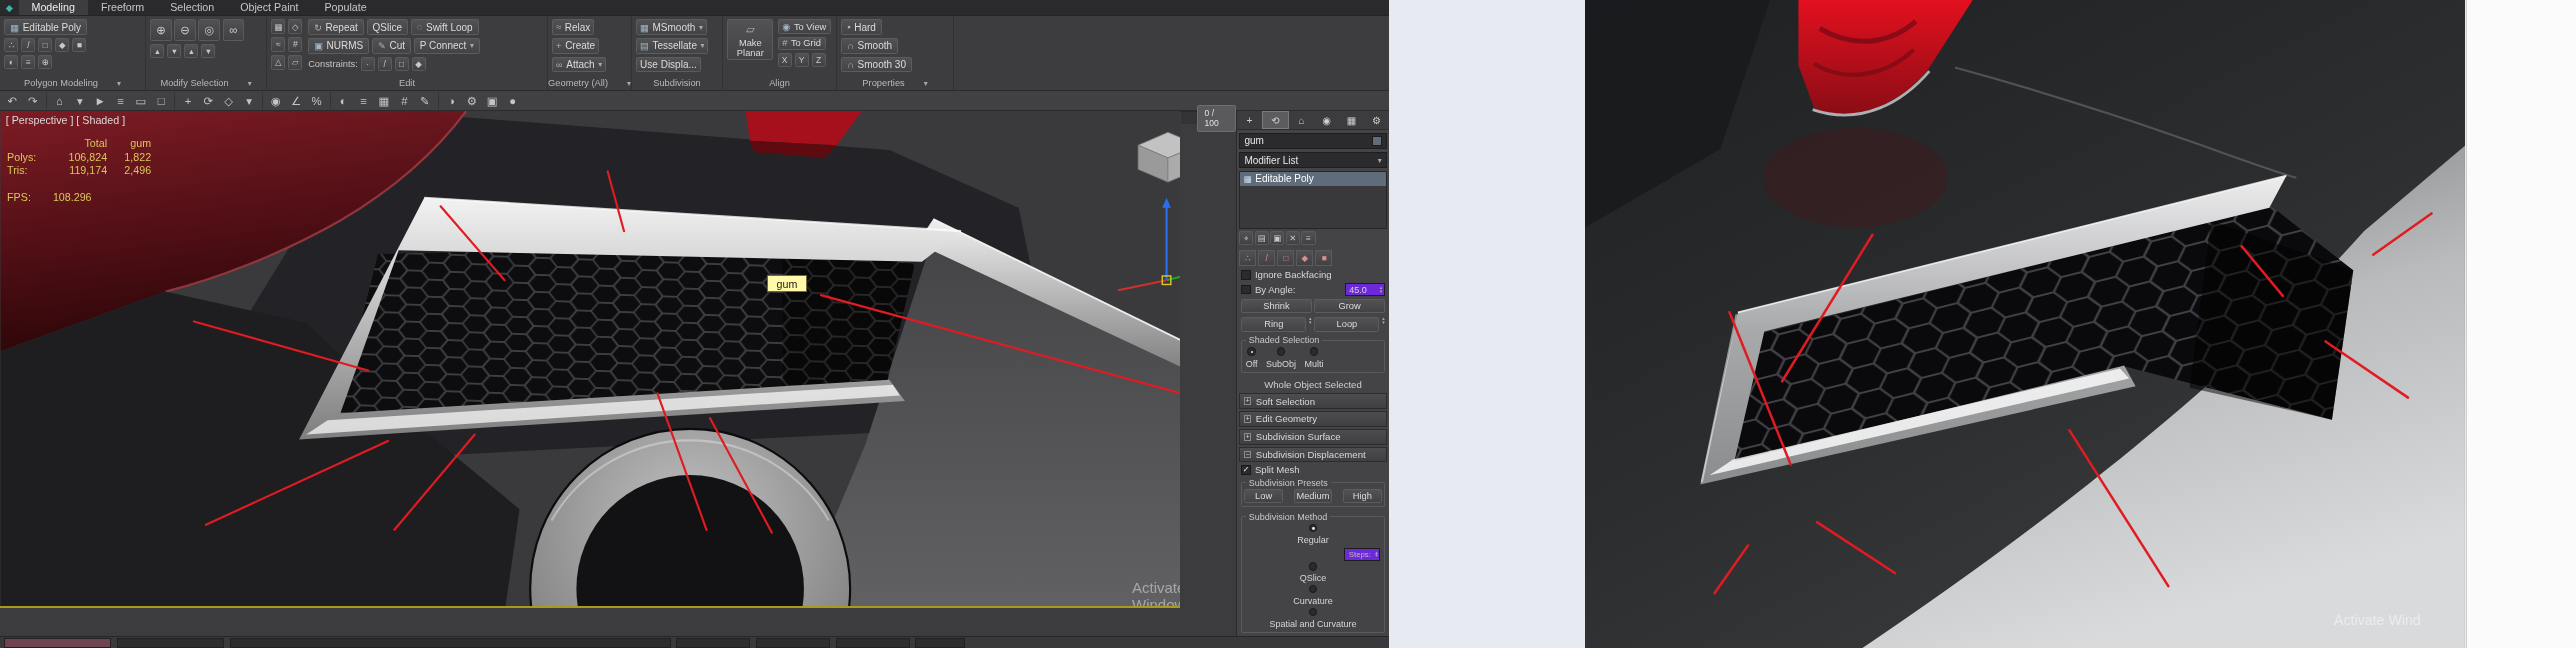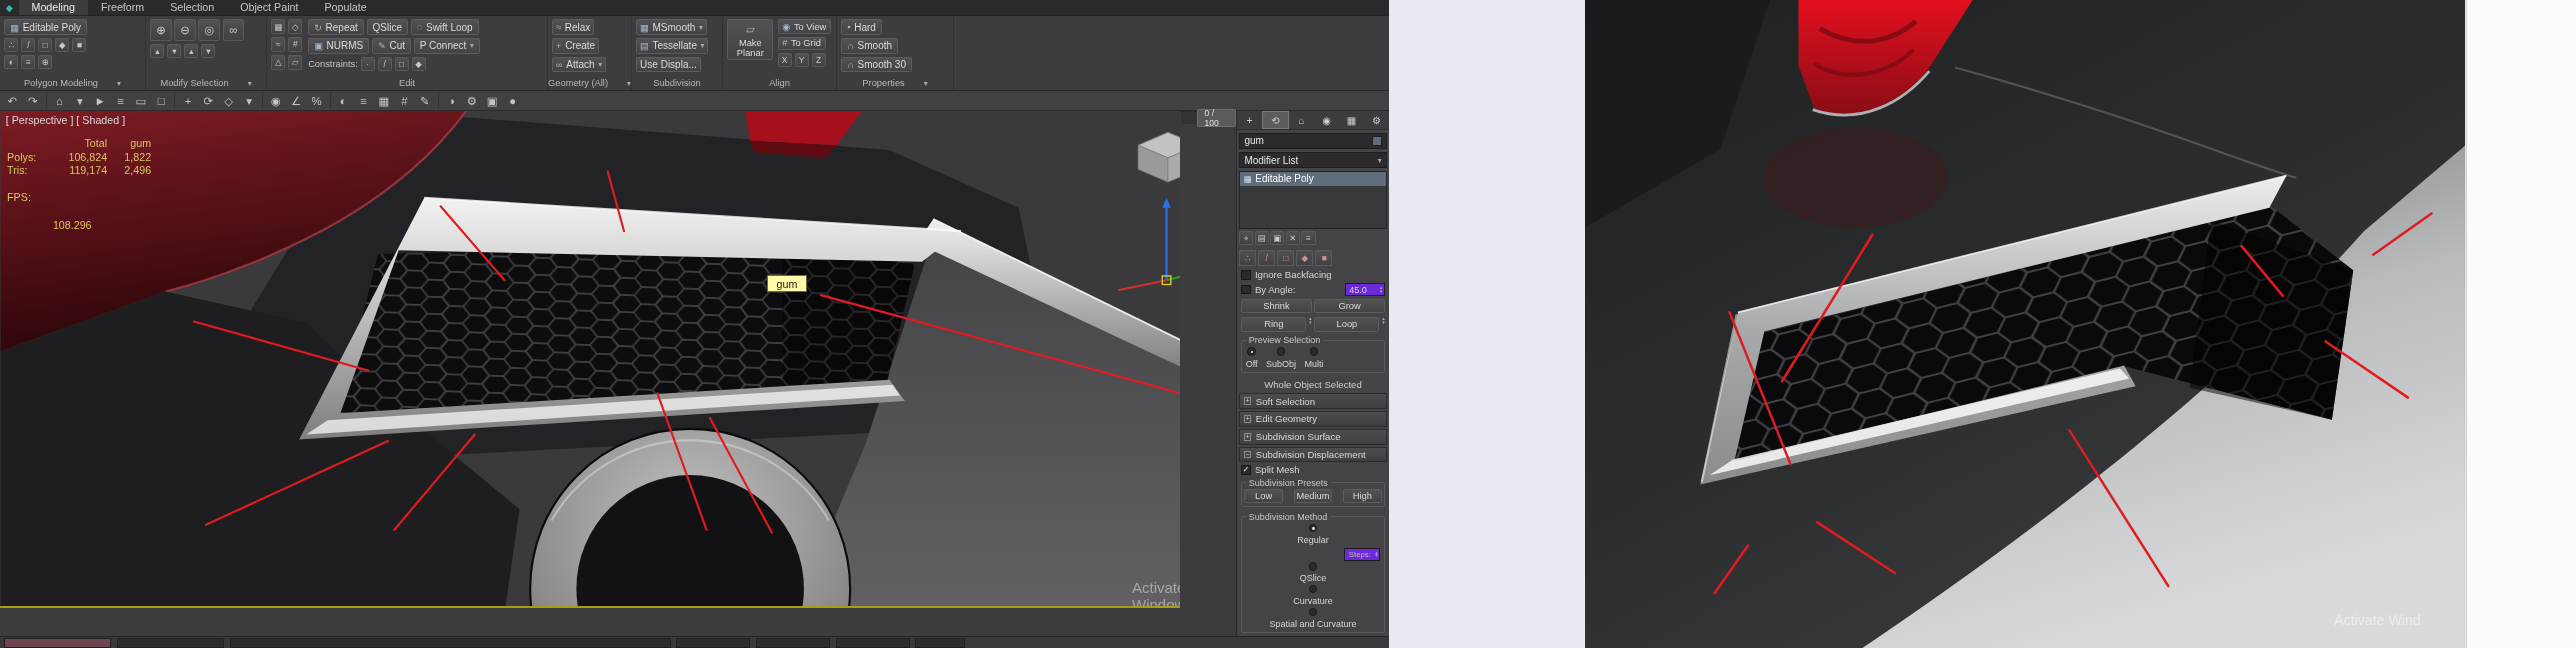--- a/index.html
+++ b/index.html
@@ -36,28 +36,28 @@
   .viewport { position:relative; width:1236px; height:497px; background:#3a3a3c; overflow:hidden; border-bottom:2.1px solid #a79a1c; }
   .vp-svg { position:absolute; left:0; top:0; }
 
   .vp-label { position:absolute; left:5.7px; top:2.8px; font-size:10.7px; color:#d9d9d9; }
   .vp-stats { position:absolute; left:7.1px; top:26px; color:#d9c85a; font-size:10.7px; line-height:13.5px; }
   .srow { display:flex; }
   .srow .c1 { width:43px; }
   .srow .c2 { width:57px; text-align:right; }
   .srow .c3 { width:44px; text-align:right; }
   .srow.fps { margin-top:13px; }
-  .srow.fps .c2 { text-align:left; padding-left:2.8px;margin-top:28px; }
+  .srow.fps .c2 { text-align:left; padding-left:2.8px; }
 
   .vp-tooltip { position:absolute; left:767px; top:164px; background:#fff9a8; border:0.7px solid #6b6b3a; color:#222; font-size:10.7px; padding:1.4px 8.5px; }
   .vp-watermark { position:absolute; left:1132px; top:468px; color:rgba(235,235,235,0.5); font-size:15px; }
 
   .timeline { height:13px; background:#333335; display:flex; align-items:center; border-top:0.7px solid #2a2a2c;
               background-image:repeating-linear-gradient(90deg,#3d3d3f 0 0.7px,transparent 0.7px 41px); }
-  .tl-handle { margin-left:17px; background:#5a5a5c; border:0.7px solid #6e6e70; border-radius:1.4px; color:#e2e2e2; font-size:8.5px; padding:0 7.1px; height:18px; display:flex; align-items:center; }
+  .tl-handle { margin-left:17px; background:#5a5a5c; border:0.7px solid #6e6e70; border-radius:1.4px; color:#e2e2e2; font-size:8.5px; padding:0 7.1px; height:27px; display:flex; align-items:center; }
 
   .command-panel { width:153px; background:#444446; border-left:0.7px solid #2a2a2c; display:flex; flex-direction:column; overflow:hidden; font-size:10px; color:#d6d6d6; }
   .ptabs { display:flex; height:18.5px; align-items:stretch; background:#3c3c3e; border-bottom:0.7px solid #2c2c2e; }
   .ptab { flex:1; display:flex; align-items:center; justify-content:center; color:#cfcfcf; font-size:10px; }
   .ptab.active { background:#5c5c5e; border:0.7px solid #7a7a7c; }
   .field { margin:2.8px 2.1px 0 2.1px; background:#2b2b2d; border:0.7px solid #1d1d1f; color:#e6e6e6; font-size:10px; padding:1.4px 4.3px; display:flex; justify-content:space-between; align-items:center; height:16.4px; }
   .stackbox { margin:2.8px 2.1px 0 2.1px; height:58px; background:#39393b; border:0.7px solid #252527; }
   .stack-row { display:flex; align-items:center; gap:3.6px; background:#5e6c7c; color:#fff; padding:1.4px 3.6px; font-size:10px; }
   .stack-row .ico { font-size:8.5px; color:#cfe0ee; }
   .stackbtns { display:flex; gap:1.4px; padding:2.1px; }
@@ -562,21 +562,21 @@
               <span>▾</span>
             </span>
           <span class="cbtn2">Loop</span>
           <span class="arrows">
               <span>▴</span>
               <span>▾</span>
             </span>
         </div>
 
         <div class="group">
-          <span class="group-title">Preview Selection</span>
+          <span class="group-title">Shaded Selection</span>
           <div style="display:flex; gap:5.7px;">
             <span class="radiorow">
                 <span class="radio sel"></span>
                 <span>Off</span>
               </span>
             <span class="radiorow">
                 <span class="radio"></span>
                 <span>SubObj</span>
               </span>
             <span class="radiorow">

